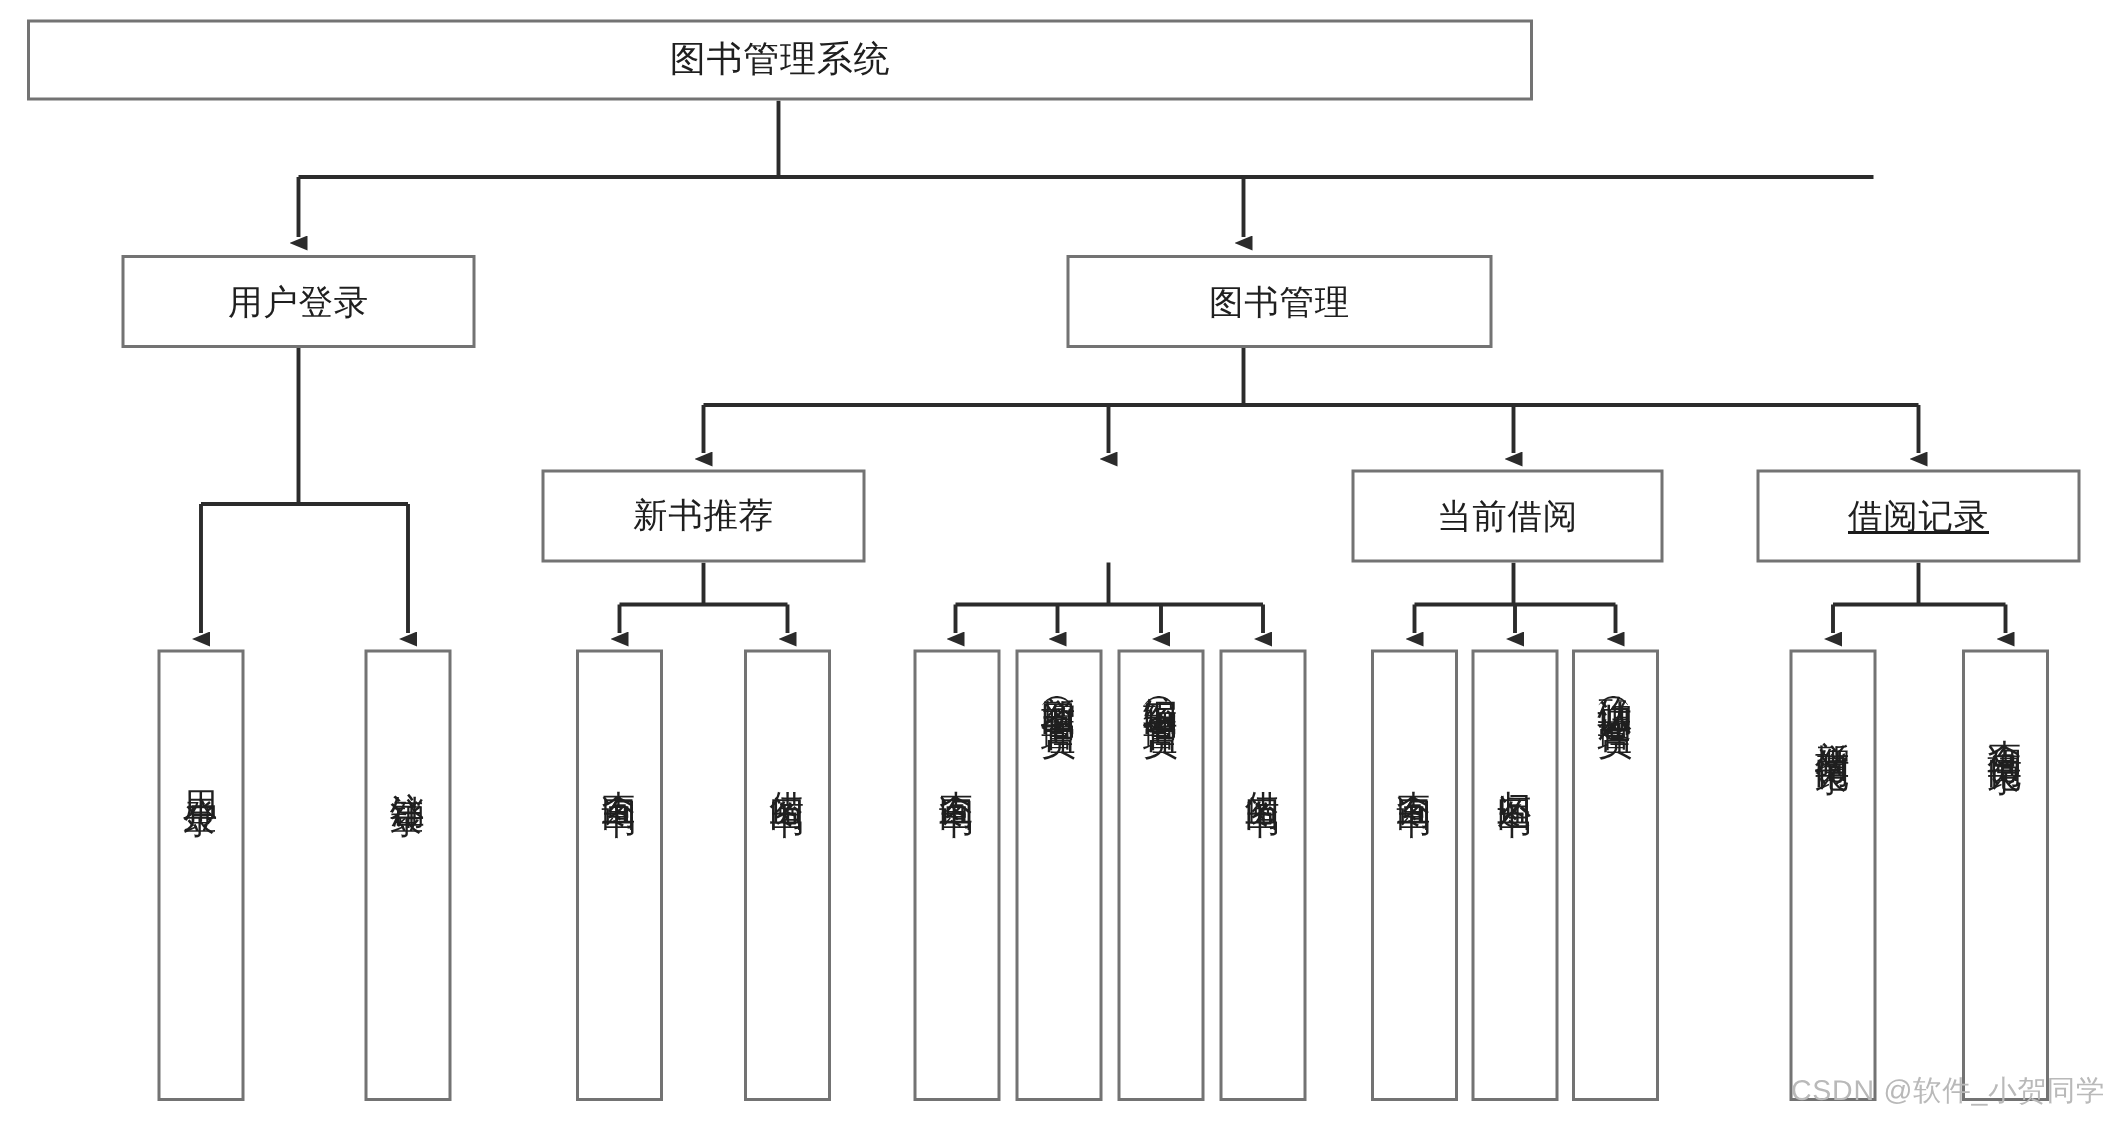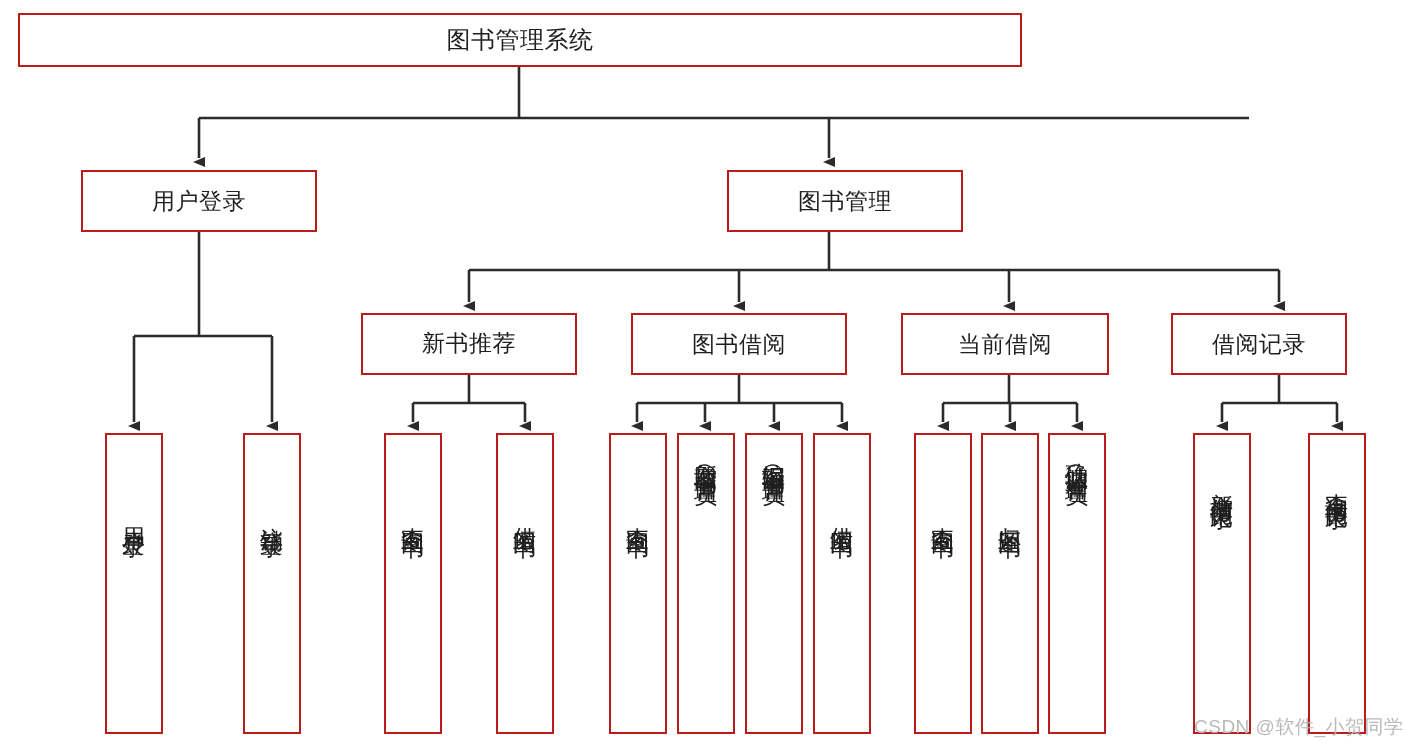--- a/index.html
+++ b/index.html
@@ -23,21 +23,21 @@
     left: 0;
     top: 0;
     width: 1405px;
     height: 747px;
     pointer-events: none;
   }
   .node {
     position: absolute;
     box-sizing: border-box;
     background: #ffffff;
-    border: 2px solid #b91c1c;
+    border: 2px solid #737373;
     display: flex;
     align-items: center;
     justify-content: center;
     overflow: hidden;
   }
   .node-label {
     display: block;
     text-align: center;
     line-height: 1.16;
     color: #1f1f1f;
@@ -124,37 +124,34 @@
   </svg>
 
   <div class="node horizontal root" style="left:18px; top:13px; width:1004px; height:54px;">
     <span class="node-label">图书管理系统</span>
   </div>
 
   <div class="node horizontal" style="left:81px; top:170px; width:236px; height:62px;">
     <span class="node-label">用户登录</span>
   </div>
 
-  <div class="node horizontal" style="left:711px; top:170px; width:236px; height:62px;margin-left:16px;">
+  <div class="node horizontal" style="left:711px; top:170px; width:284px; height:62px;">
     <span class="node-label">图书管理</span>
   </div>
 
   <div class="node horizontal" style="left:361px; top:313px; width:216px; height:62px;font-family:Liberation Serif, serif;">
     <span class="node-label">新书推荐</span>
   </div>
 
-  <div class="node horizontal" style="left:631px; top:313px; width:216px; height:62px;">
-    <span class="node-label">图书借阅</span>
-  </div>
 
   <div class="node horizontal" style="left:901px; top:313px; width:208px; height:62px;">
     <span class="node-label">当前借阅</span>
   </div>
 
-  <div class="node horizontal" style="left:1171px; top:313px; width:176px; height:62px;">
+  <div class="node horizontal" style="left:1171px; top:313px; width:216px; height:62px;text-decoration:underline;">
     <span class="node-label">借阅记录</span>
   </div>
 
   <div class="node vertical" style="left:105px; top:433px; width:58px; height:301px; padding-top:74px;">
     <span class="node-label">用户登录</span>
   </div>
 
   <div class="node vertical" style="left:243px; top:433px; width:58px; height:301px; padding-top:74px;">
     <span class="node-label">注销登录</span>
   </div>

